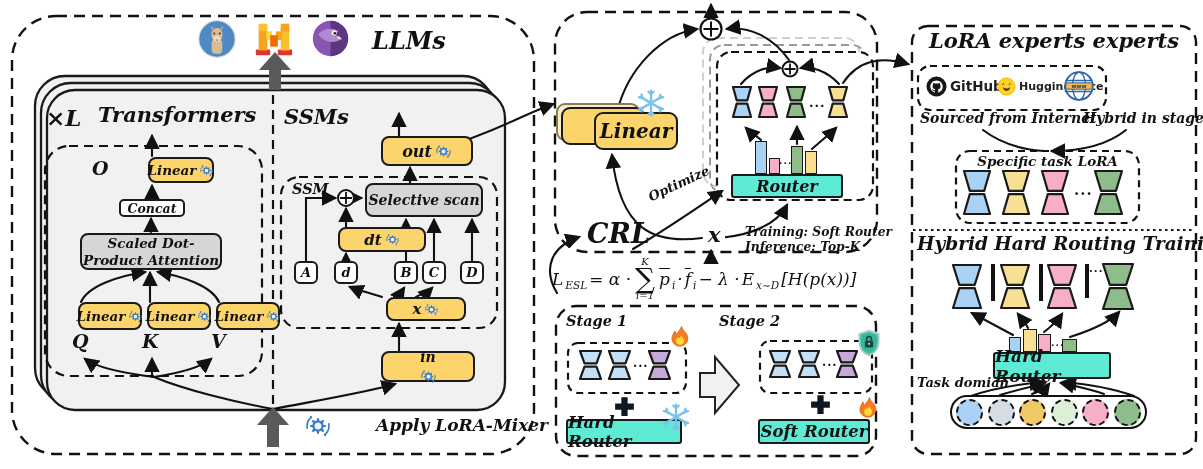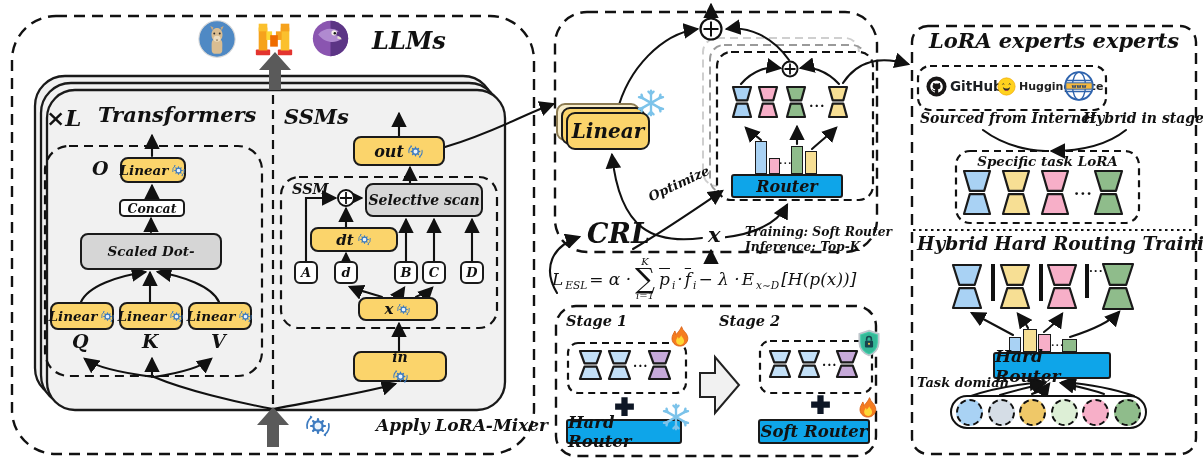--- a/index.html
+++ b/index.html
@@ -4,23 +4,23 @@
 <style>
   html,body{margin:0;padding:0;}
   body{width:1203px;height:469px;position:relative;background:#fff;
        font-family:"DejaVu Serif",serif;color:#111;overflow:hidden;}
   svg.layer{position:absolute;left:0;top:0;pointer-events:none;}
   .lbl{position:absolute;font-style:italic;font-weight:bold;white-space:nowrap;color:#111;}
   .sans{font-family:"DejaVu Sans",sans-serif;font-style:normal;}
   .box{position:absolute;display:flex;align-items:center;justify-content:center;gap:3px;
        border:2.2px solid #1a1a1a;border-radius:8px;font-style:italic;font-weight:bold;
        box-sizing:border-box;background:#fff;}
-  .ybox{background:var(--c-box_yellow);}
+  .ybox{background:var(--c-box_yellow);margin-left:28px;}
   .gbox{background:#D6D6D6;}
-  .rbox{background:#0ea5e9;border-radius:3px;}
+  .rbox{background:#5eead4;border-radius:3px;}
   .wbox{border-radius:5px;background:#fff;}
   .pbox{border-radius:6px;background:#fff;}
   .lin2{flex-direction:column;line-height:1.25;gap:0;}
   .lora{position:absolute;}
   .bar{position:absolute;border:1.8px solid #1a1a1a;box-sizing:border-box;}
   .vbar{position:absolute;background:#111;}
   .ic{position:absolute;display:block;}
   .gin{position:static;display:inline-block;flex:0 0 auto;}
   .dots{position:absolute;font-weight:bold;letter-spacing:1px;color:#111;}
   .circ-wrap{position:absolute;display:flex;align-items:center;justify-content:space-between;
@@ -192,20 +192,21 @@
         </g>
         <path d="M4.3,2.5l1.9,1l-2,1z" fill="#3D7BC0"></path>
         <path d="M15.7,17.5l-1.9,-1l2,-1z" fill="#3D7BC0"></path>
       </svg></span>
 </div>
 <div class="box wbox" style="left:119px;top:199px;width:66px;height:18px;font-size:12.5px;">
   <span>Concat</span>
 </div>
 <div class="box gbox lin2" style="left:80px;top:233px;width:142px;height:37px;font-size:13.5px;">
   <span>Scaled Dot-</span>
+  <span>Product Attention</span>
 </div>
 <div class="box ybox" style="left:50px;top:302px;width:64px;height:28px;font-size:13.5px;">
   <span>Linear</span>
   <span class="ic gin" style="width:15px;height:15px;"><svg viewBox="0 0 20 20" width="100%" height="100%">
         <g fill="none" stroke="#3D7BC0" stroke-width="1.6" stroke-linecap="round">
           <circle cx="10" cy="10" r="3.3" fill="#EAF3FC"></circle>
           <path d="M10,5V6.6 M10,13.4V15 M5,10H6.6 M13.4,10H15 M6.5,6.5l1.1,1.1 M13.5,6.5l-1.1,1.1 M6.5,13.5l1.1-1.1 M13.5,13.5l-1.1-1.1"></path>
           <path d="M2.3,11.5A8,8 0 0 1 5.2,3.8" stroke-width="1.2"></path>
           <path d="M17.7,8.5A8,8 0 0 1 14.8,16.2" stroke-width="1.2"></path>
         </g>

